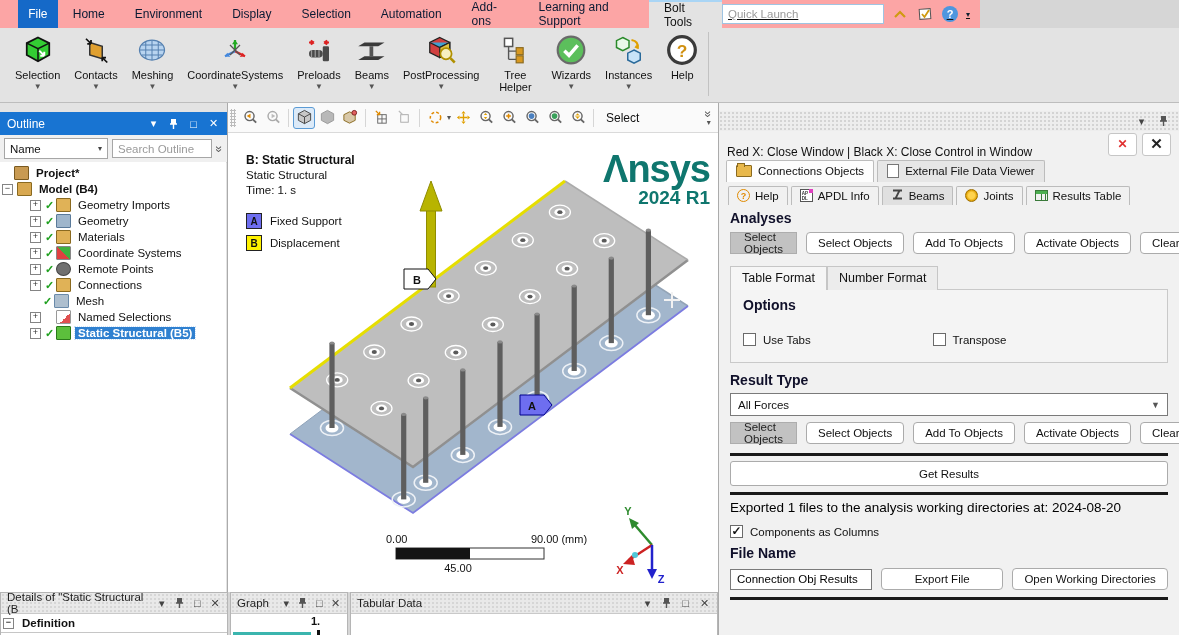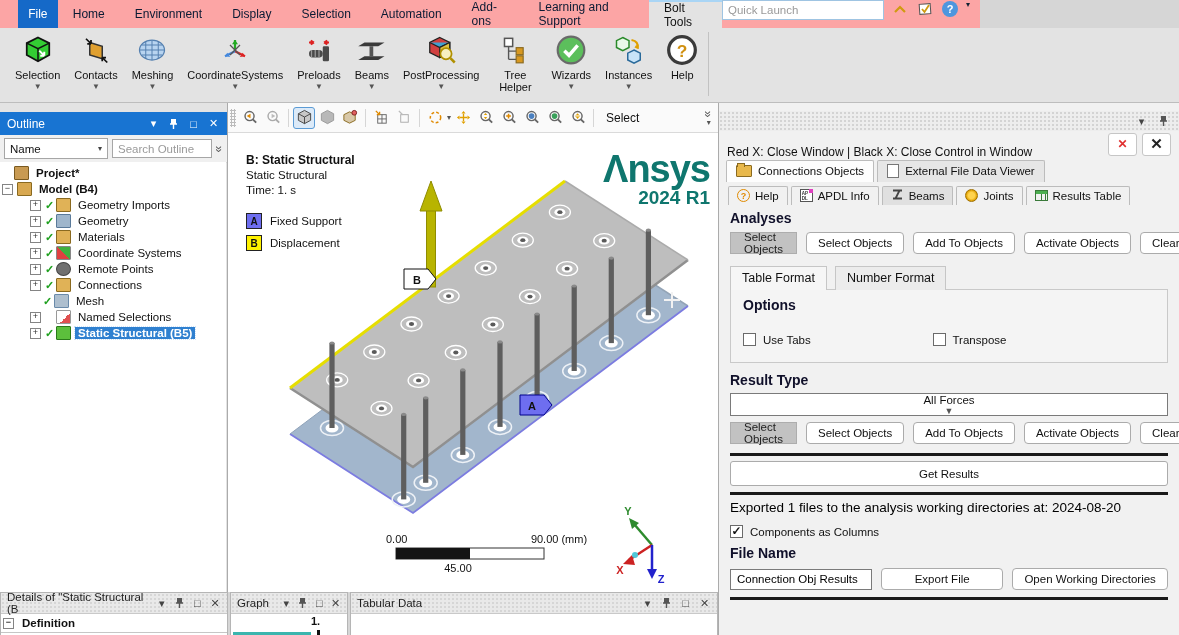--- a/index.html
+++ b/index.html
@@ -6,21 +6,21 @@
   .stage{position:relative;width:1179px;height:635px;background:#D6D6D6;overflow:hidden;
          font-family:"Liberation Sans",sans-serif;color:#111;-webkit-font-smoothing:antialiased;}
   .ab{position:absolute;}
 
   
   .menubar{left:0;top:0;width:980px;height:28px;background:#fca5a5;display:flex;align-items:stretch;}
   .file-btn{margin-left:18px;width:48px;background:#1569C8;color:#fff;font-size:12px;
             display:flex;align-items:center;justify-content:center;cursor:default;}
   .menu-item{padding:0 15px;display:flex;align-items:center;font-size:12px;color:#0A1A33;}
   .menu-item.active{background:#E3E3E3;color:#111;border-top:2px solid #A9D5F5;padding-top:0;}
-  .ql-wrap{margin-left:auto;display:flex;gap:7px;padding-right:10px;}
+  .ql-wrap{margin-left:auto;display:flex;align-items:center;gap:7px;padding-right:10px;text-decoration:underline;}
   .ql-input{width:150px;height:18px;border:1px solid #9FC4E2;font-size:11.5px;padding:0 5px;color:#333;
             font-family:"Liberation Sans",sans-serif;}
   .ql-input::placeholder{color:#9a9a9a;}
   .mb-ico{display:flex;align-items:center;justify-content:center;width:18px;height:18px;}
   .help-circ{width:16px;height:16px;border-radius:50%;background:#4E96DE;color:#fff;font-size:11px;font-weight:bold;
              display:flex;align-items:center;justify-content:center;}
   .mini-caret{font-size:8px;color:#123;}
 
   
   .ribbon{left:0;top:28px;width:1179px;height:75px;background:#E3E3E3;border-bottom:1px solid #BDBDBD;
@@ -122,30 +122,30 @@
   .table-ic{width:13px;height:11px;border:1px solid #3A7A3A;background:
             linear-gradient(#4CAF50 0 3px,transparent 3px),
             linear-gradient(90deg,transparent 0 5px,#3A7A3A 5px 6px,transparent 6px 9px,#3A7A3A 9px 10px,transparent 10px);
             box-sizing:border-box;}
   .rp-body{flex:1;padding:2px 11px 0;display:flex;flex-direction:column;overflow:hidden;}
   .h1{font-weight:bold;font-size:14px;color:#10102A;}
   .btn-row{display:flex;align-items:center;gap:9px;margin-top:6px;}
   .sel-label{background:#C2C2C2;border:1px solid #ADADAD;height:20px;padding:0 13px;display:flex;align-items:center;color:#222;}
   .btn{background:#fff;border:1px solid #ABABAB;border-radius:4px;font-size:11.5px;height:22px;padding:0 11px;
        display:flex;align-items:center;justify-content:center;color:#111;box-sizing:border-box;white-space:nowrap;}
-  .ftabs{display:flex;margin-top:12px;position:relative;z-index:2;gap:8px;}
+  .ftabs{display:flex;margin-top:12px;position:relative;z-index:2;}
   .ftab{padding:4px 11px 5px;border:1px solid #C6C6C6;border-bottom:none;background:#ECECEC;font-size:12.5px;}
   .ftab.active{background:#F6F6F6;}
   .groupbox{border:1px solid #C9C9C9;background:#F4F4F4;margin-top:-1px;padding:7px 12px 16px;position:relative;z-index:1;}
   .cbrow{display:flex;align-items:center;gap:7px;font-size:11.5px;}
   .cb{width:13px;height:13px;border:1px solid #6A6A6A;background:#fff;display:inline-flex;align-items:center;
       justify-content:center;font-size:12px;box-sizing:border-box;flex:none;}
   .cb.checked::after{content:"✓";margin-top:-2px;font-weight:bold;}
   .dropdown{height:21px;background:#fff;border:1px solid #7A7A7A;display:flex;align-items:center;
-            padding:0 7px;justify-content:space-between;margin-top:5px;flex-direction:column;}
+            padding:0 7px;justify-content:space-between;margin-top:5px;}
   .dd-cv{color:#555;font-size:9px;}
   .thick{height:3px;background:#1A1A1A;margin-top:9px;flex:none;}
   .get-results{margin-top:5px;height:25px;border-radius:3px;}
   .status{font-size:13.5px;margin-top:5px;color:#000;}
   .file-row{display:flex;gap:9px;margin-top:7px;align-items:center;}
   .fn-input{width:142px;height:21px;border:1px solid #7A7A7A;font-size:11.5px;padding:0 6px;
             font-family:"Liberation Sans",sans-serif;box-sizing:border-box;}
 
   
   .bpanel{top:592px;height:43px;background:#fff;border:1px solid #B5B5B5;border-bottom:none;box-sizing:border-box;}

